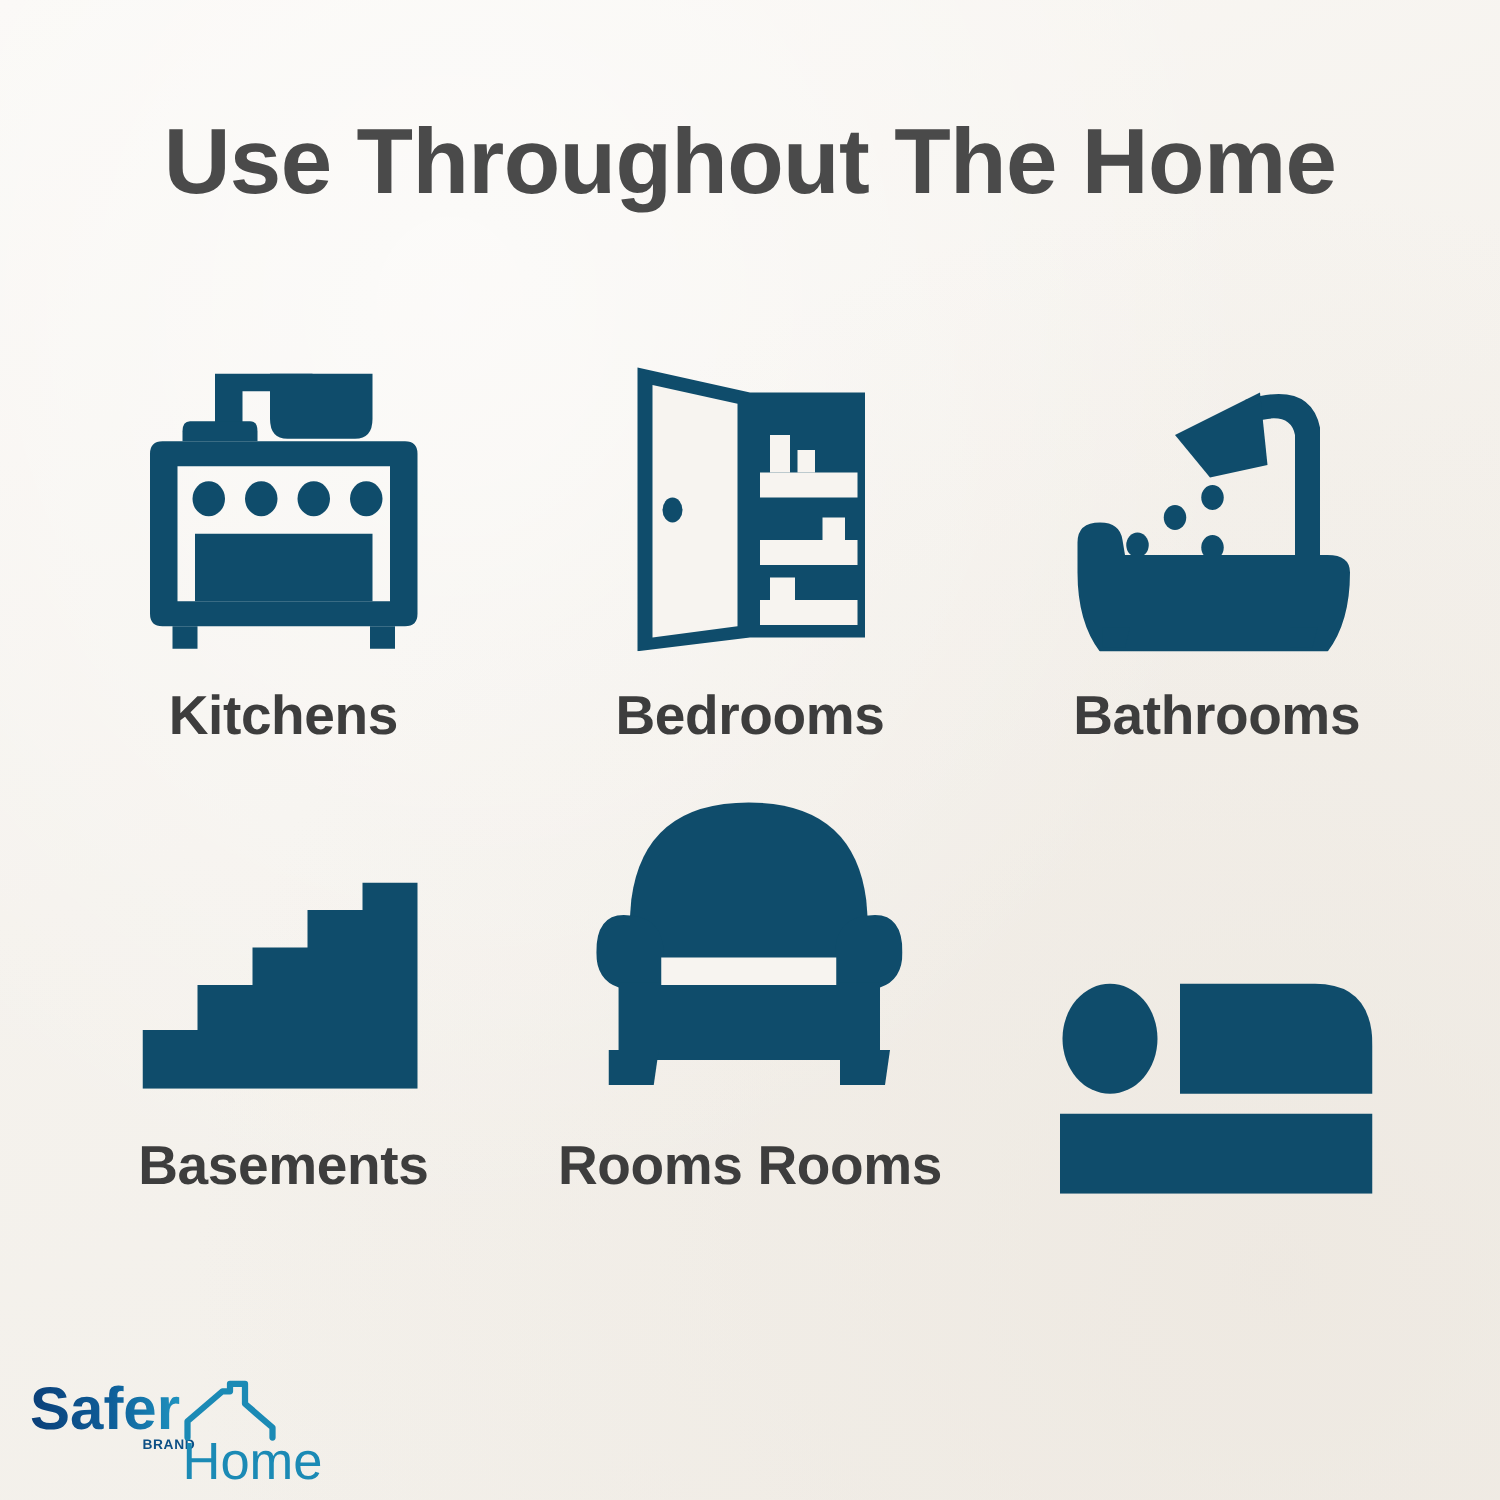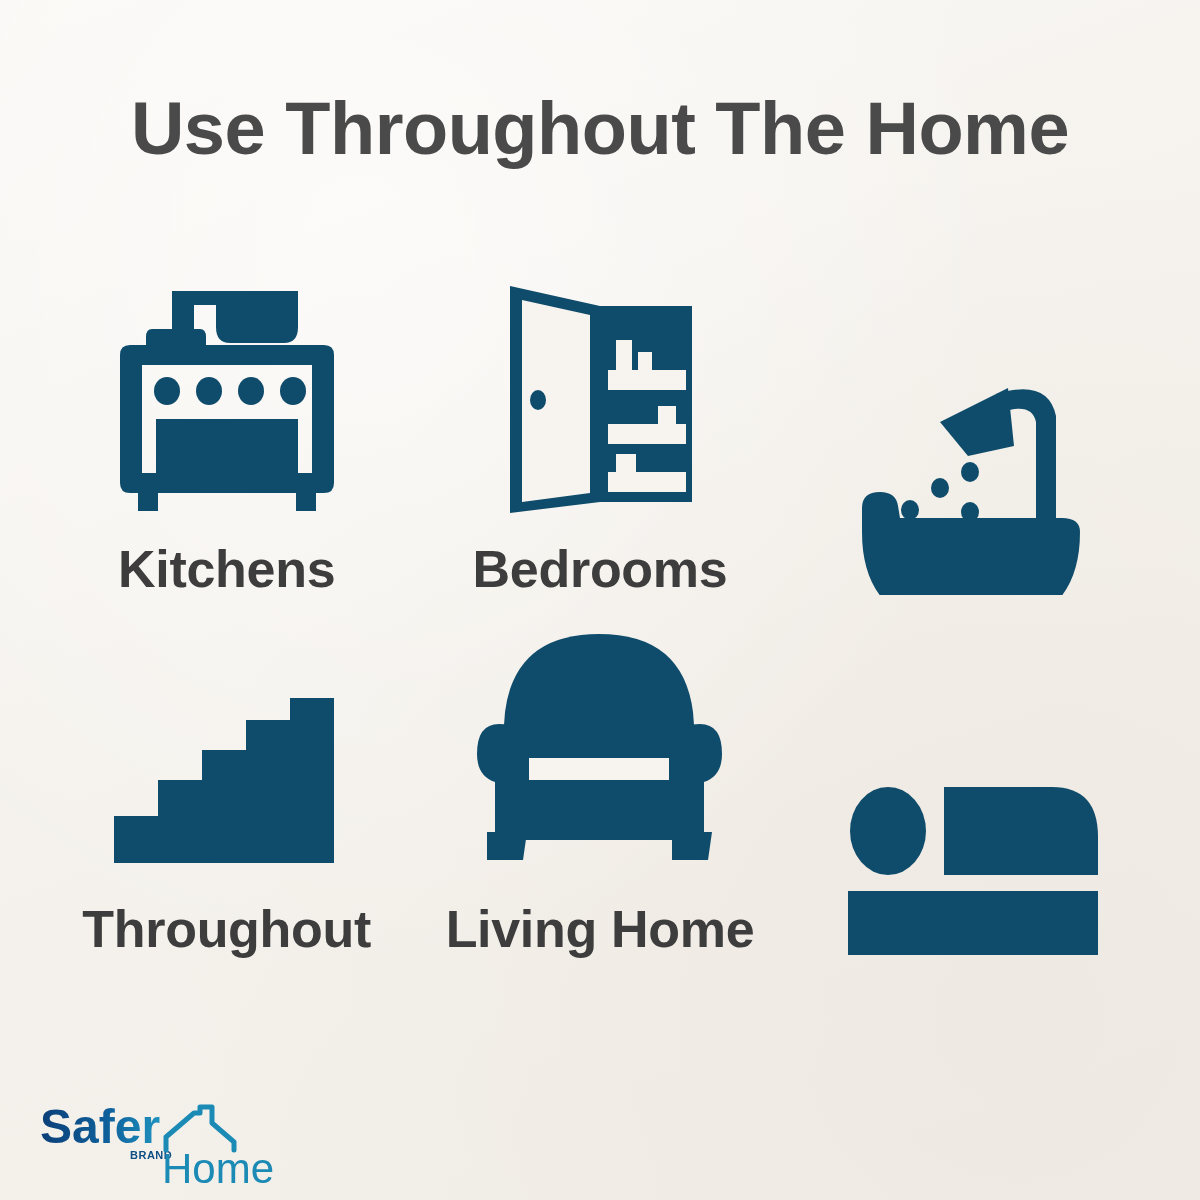--- a/index.html
+++ b/index.html
@@ -73,35 +73,35 @@
     display: flex;
     align-items: flex-end;
     justify-content: center;
     height: 250px;
   }
 
   .icon-wrap svg { display: block; }
 
   .cell-label {
     margin-top: 30px;
-    font-size: 52px;
+    font-size: 44px;
     font-weight: 700;
     color: #3d3d3d;
     letter-spacing: -0.3px;
     line-height: 1;
     white-space: nowrap;
   }
 
   .row2 .icon-wrap { height: 240px; }
   .row2 .cell-label { margin-top: 40px; }
 
   
   .logo {
     position: absolute;
-    left: 38px;
+    left: 22px;
     bottom: 8px;
     width: 250px;
     height: 95px;
   }
   .logo svg { display: block; }
 </style>
 </head>
 <body>
 
 <div class="page">
@@ -183,29 +183,30 @@
             <ellipse cx="92" cy="176" rx="9" ry="10"></ellipse>
             <ellipse cx="122" cy="196" rx="9" ry="10"></ellipse>
 
             <path d="M14 148 q0 -16 18 -16 q16 0 18 14 l2 12 h162 q18 0 18 14 q0 42 -20 66 h-178 q-20 -24 -20 -66 z"></path>
 
             <path d="M34 216 h22 l-4 16 h-18 z"></path>
             <path d="M184 216 h22 l-4 16 h-18 z"></path>
           </g>
         </svg>
       </div>
+      <div class="cell-label">Bathrooms</div>
     </div>
 
     <div class="cell row2">
       <div class="icon-wrap">
         <svg width="225" height="165" viewBox="0 0 225 165" aria-hidden="true">
           <path fill="#0f4c6b" d="M0 118 h44 v-36 h44 v-30 h44 v-30 h44 v-22 h44 v165 h-220 z"></path>
         </svg>
       </div>
-      <div class="cell-label">Throughout</div>
+      <div class="cell-label">Basements</div>
     </div>
 
     <div class="cell row2">
       <div class="icon-wrap">
         <svg width="245" height="235" viewBox="0 0 245 235" aria-hidden="true">
           <g fill="#0f4c6b">
 
             <path d="M122 6 q84 0 94 78 l4 52 h-196 l4 -52 q10 -78 94 -78 z"></path>
 
             <path d="M22 96 q-22 0 -22 30 q0 22 18 28 v58 h36 v-84 q0 -32 -32 -32 z"></path>
@@ -214,21 +215,21 @@
 
             <path d="M18 150 h209 v62 h-209 z"></path>
 
             <path d="M10 204 h40 l-4 28 h-36 z"></path>
             <path d="M195 204 h40 l-4 28 h-36 z"></path>
 
             <path d="M52 130 h140 v22 h-140 z" fill="#f7f4f0"></path>
           </g>
         </svg>
       </div>
-      <div class="cell-label">Living Home</div>
+      <div class="cell-label">Rooms Rooms</div>
     </div>
 
     <div class="cell row2">
       <div class="icon-wrap">
         <svg width="250" height="170" viewBox="0 0 250 170" aria-hidden="true">
           <g fill="#0f4c6b">
 
             <ellipse cx="40" cy="46" rx="38" ry="44"></ellipse>
 
             <path d="M96 2 h108 q46 0 46 50 v38 h-154 z"></path>

